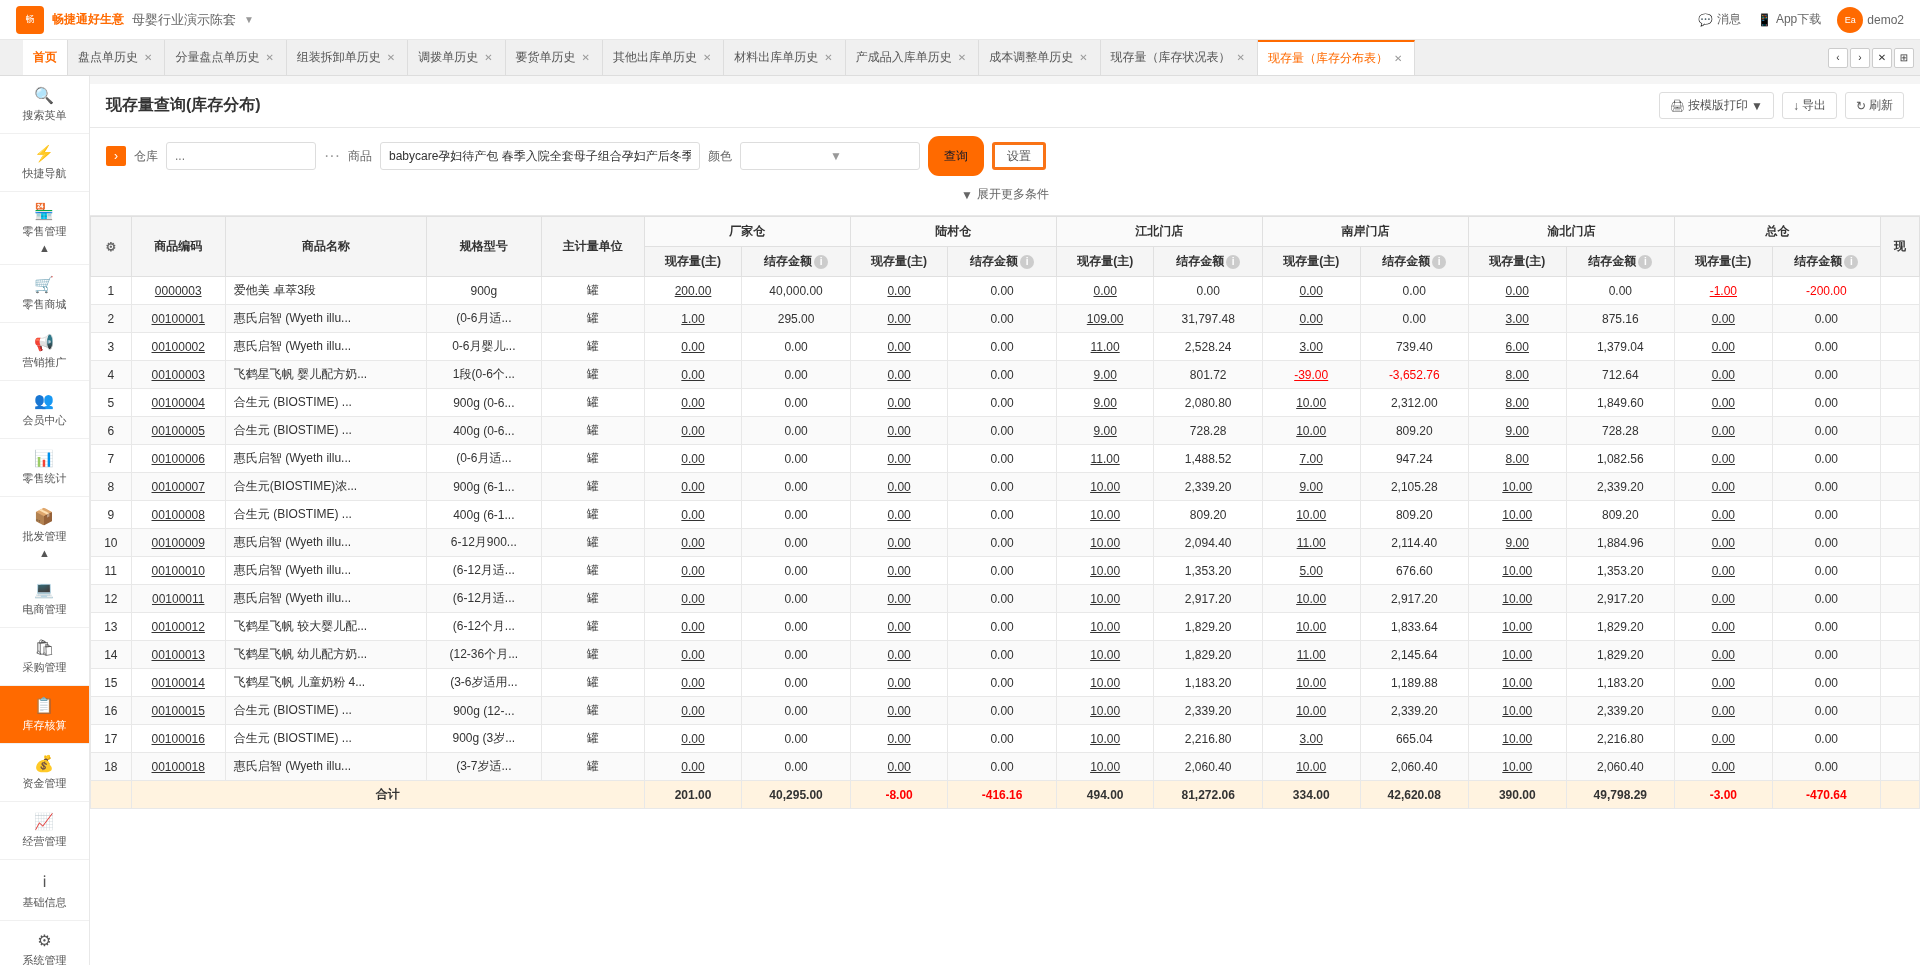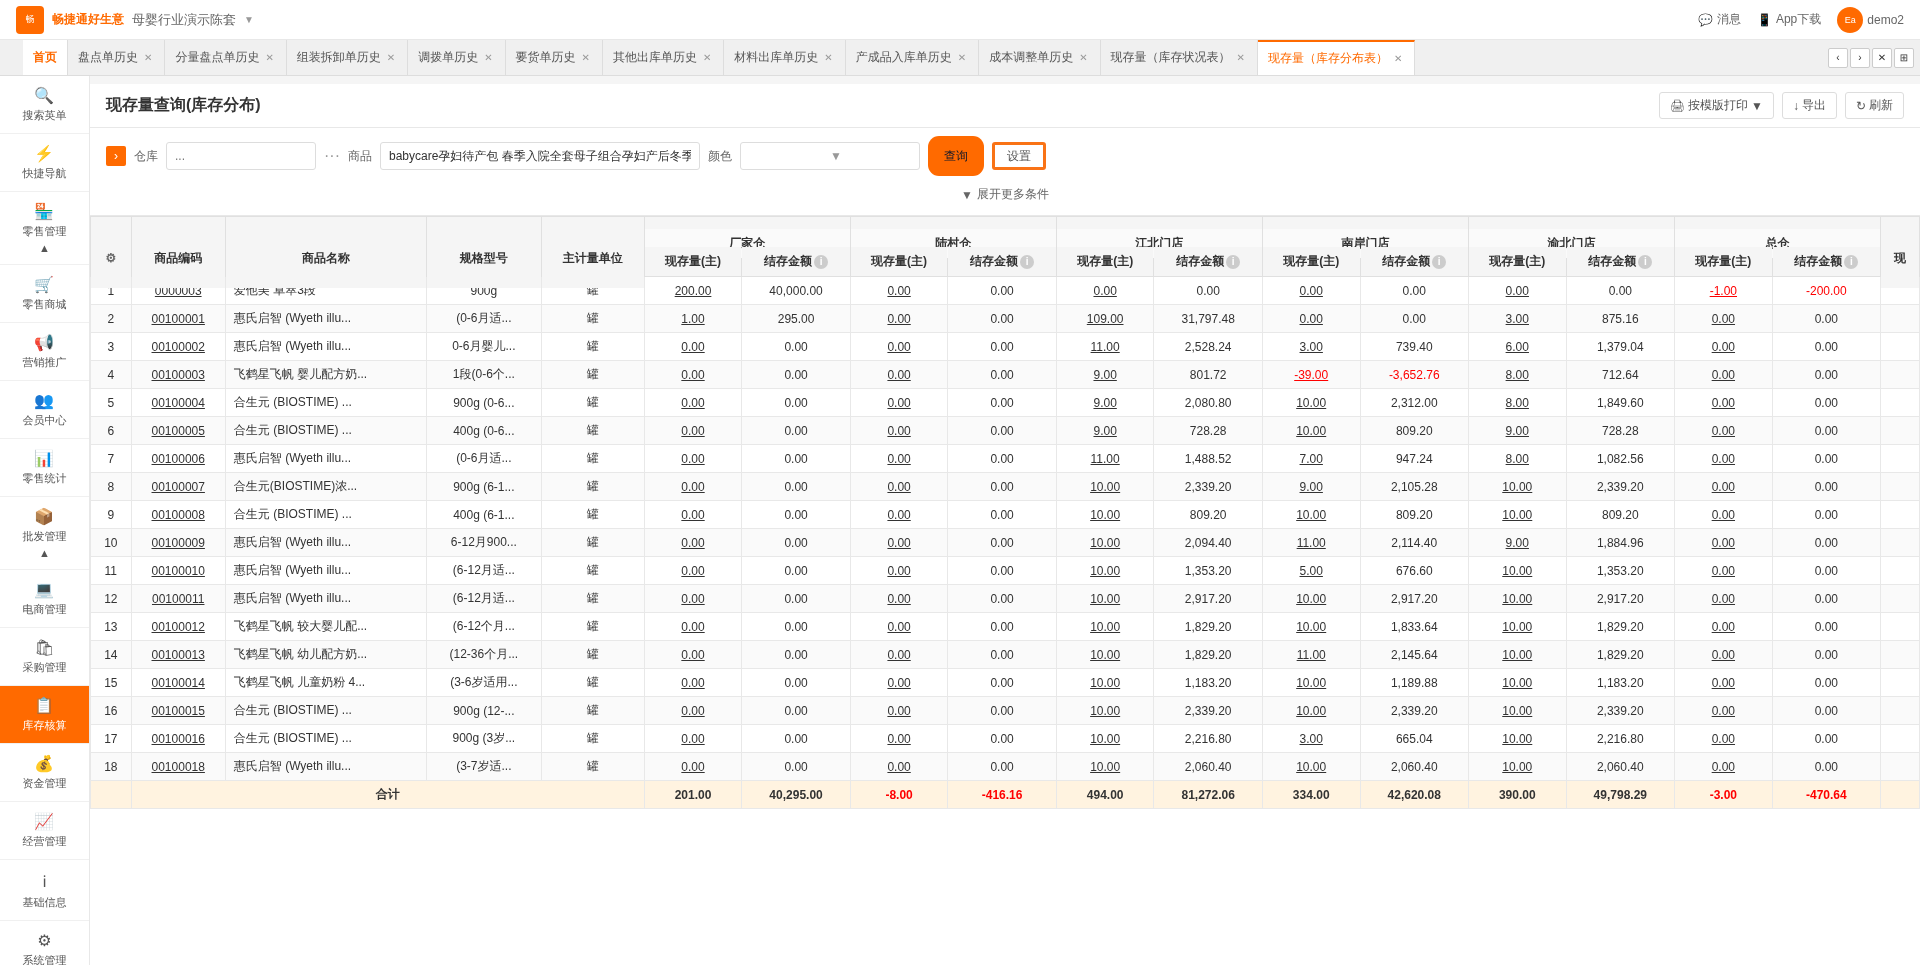--- a/index.html
+++ b/index.html
@@ -152,21 +152,21 @@
     table { width: 100%; border-collapse: collapse; font-size: 12px; }
     thead tr { background: #f5f5f5; }
     thead th {
       padding: 6px 8px;
       border: 1px solid #e0e0e0;
       text-align: center;
       font-weight: bold;
       color: #333;
       white-space: nowrap;
       position: sticky;
-      top: 12px;
+      top: 0;
       background: #f5f5f5;
       z-index: 2;
     }
     thead th.group-header { background: #fafafa; }
     tbody tr { background: #fff; }
     tbody tr:nth-child(even) { background: #fafafa; }
     tbody tr.summary-row { background: #fff3e0; font-weight: bold; }
     tbody td {
       padding: 5px 8px;
       border: 1px solid #e8e8e8;

